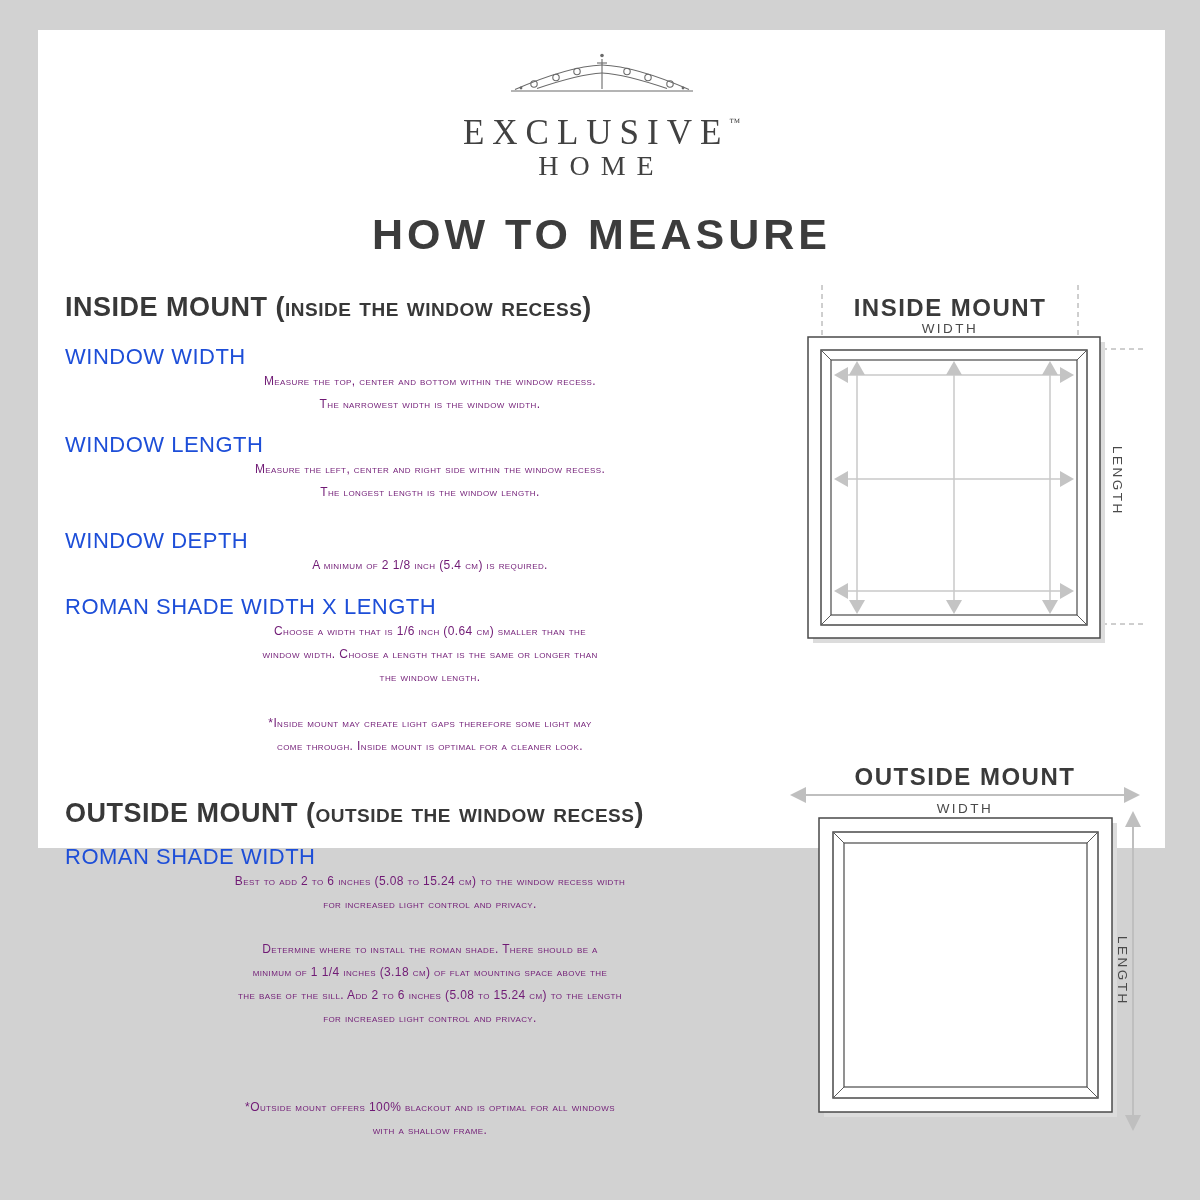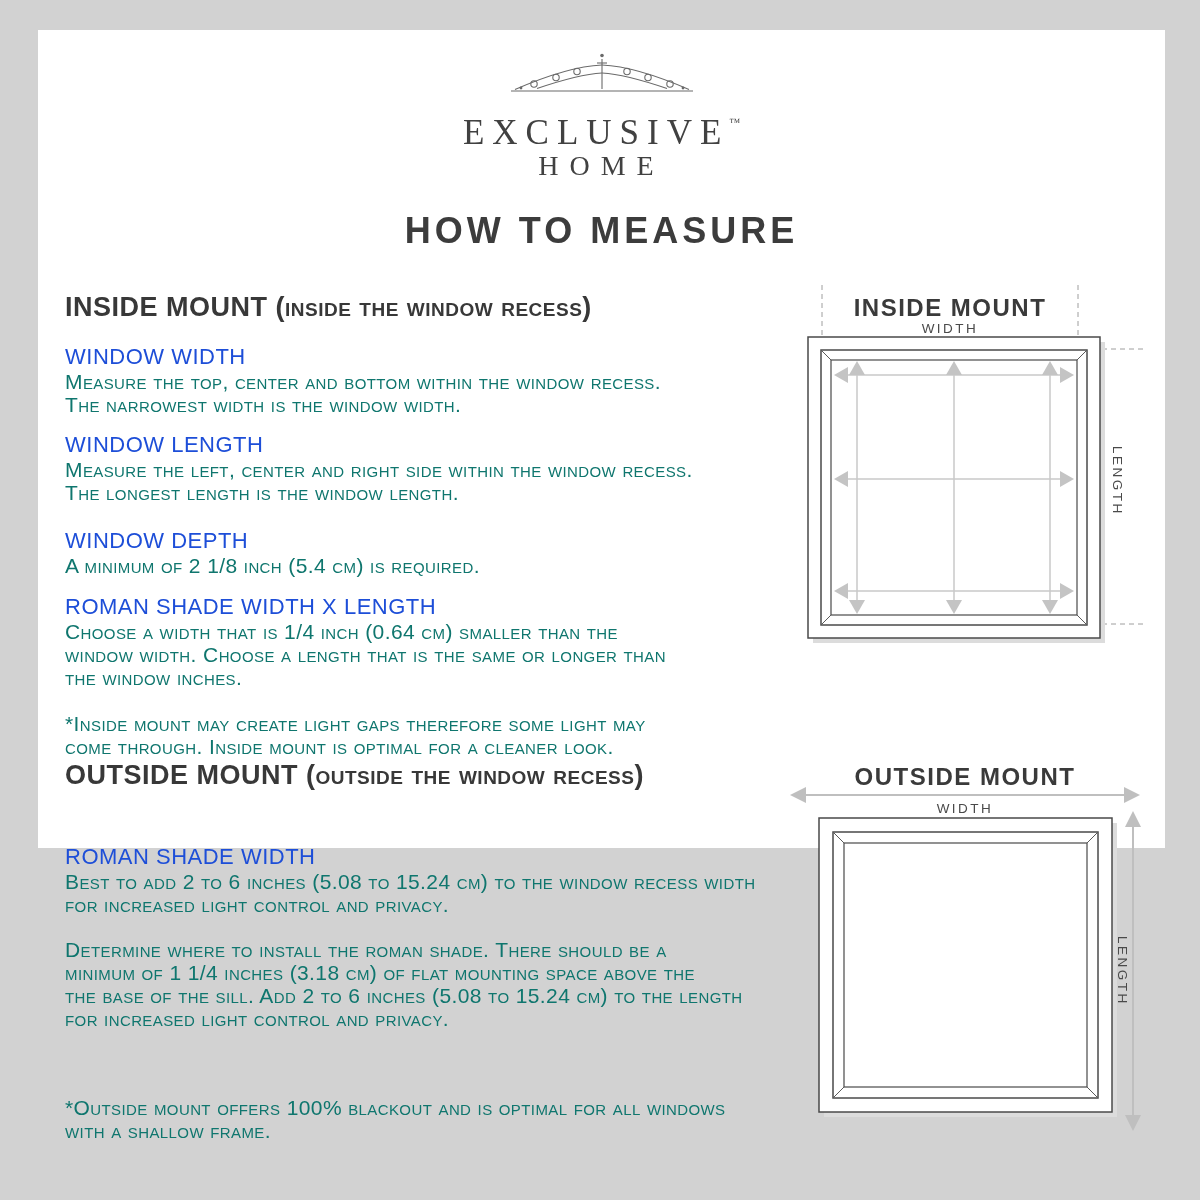--- a/index.html
+++ b/index.html
@@ -43,21 +43,21 @@
     letter-spacing: 11px;
     color: #414141;
     line-height: 30px;
   }
   
   .main-title {
     position: absolute;
     left: 0; top: 180px;
     width: 100%;
     text-align: center;
-    font-size: 36px;
+    font-size: 43px;
     font-weight: 700;
     letter-spacing: 4px;
     color: #3c3c3c;
   }
   
   .abs { position: absolute; left: 27px; width: 730px; }
   .section-heading {
     font-variant: small-caps;
     font-size: 27px;
     font-weight: 700;
@@ -67,24 +67,25 @@
   }
   .item-label {
     font-size: 22px;
     letter-spacing: 0.5px;
     color: #1d4ed8;
     line-height: 22px;
     margin-bottom: 2px;
   }
   .item-line, .note-line {
     font-variant: small-caps;
-    font-size: 21px;
+    font-size: 12px;
     letter-spacing: 0.4px;
-    color: #0f766e;
+    color: #701a75;
     line-height: 23px;
+    text-align: center;
   }
   
   .diagram { position: absolute; left: 744px; }
   .diagram-inside { top: 253px; }
   .diagram-outside { top: 725px; }
   svg text {
     font-family: "Liberation Sans", sans-serif;
     fill: #3a3a3a;
   }
   .diag-title { font-size: 24px; font-weight: 700; letter-spacing: 1.5px; }
@@ -136,31 +137,31 @@
     <div class="item-line">The longest length is the window length.</div>
   </div>
 
   <div class="abs" style="top:500px">
     <div class="item-label">WINDOW DEPTH</div>
     <div class="item-line">A minimum of 2 1/8 inch (5.4 cm) is required.</div>
   </div>
 
   <div class="abs" style="top:566px">
     <div class="item-label">ROMAN SHADE WIDTH X LENGTH</div>
-    <div class="item-line">Choose a width that is 1/4 inch (0.64 cm) smaller than the</div>
+    <div class="item-line">Choose a width that is 1/6 inch (0.64 cm) smaller than the</div>
     <div class="item-line">window width. Choose a length that is the same or longer than</div>
-    <div class="item-line">the window inches.</div>
+    <div class="item-line">the window length.</div>
   </div>
 
   <div class="abs" style="top:682px">
     <div class="note-line">*Inside mount may create light gaps therefore some light may</div>
     <div class="note-line">come through. Inside mount is optimal for a cleaner look.</div>
   </div>
 
-  <h2 class="abs section-heading" style="top:730px">OUTSIDE MOUNT (outside the window recess)</h2>
+  <h2 class="abs section-heading" style="top:768px">OUTSIDE MOUNT (outside the window recess)</h2>
 
   <div class="abs" style="top:816px">
     <div class="item-label">ROMAN SHADE WIDTH</div>
     <div class="item-line">Best to add 2 to 6 inches (5.08 to 15.24 cm) to the window recess width</div>
     <div class="item-line">for increased light control and privacy.</div>
   </div>
 
   <div class="abs" style="top:908px">
     <div class="item-line">Determine where to install the roman shade. There should be a</div>
     <div class="item-line">minimum of 1 1/4 inches (3.18 cm) of flat mounting space above the</div>

